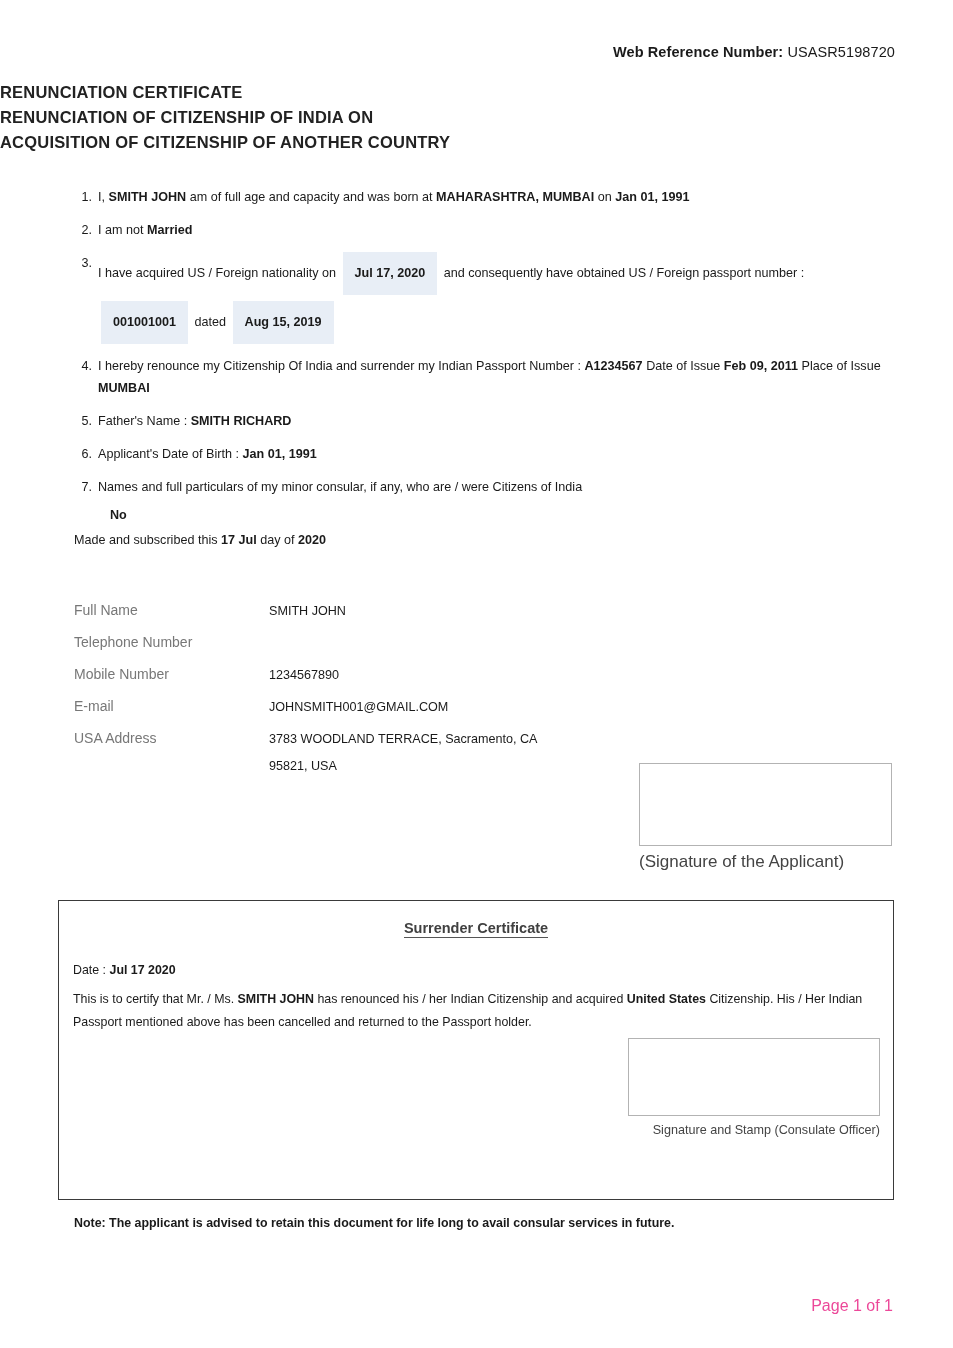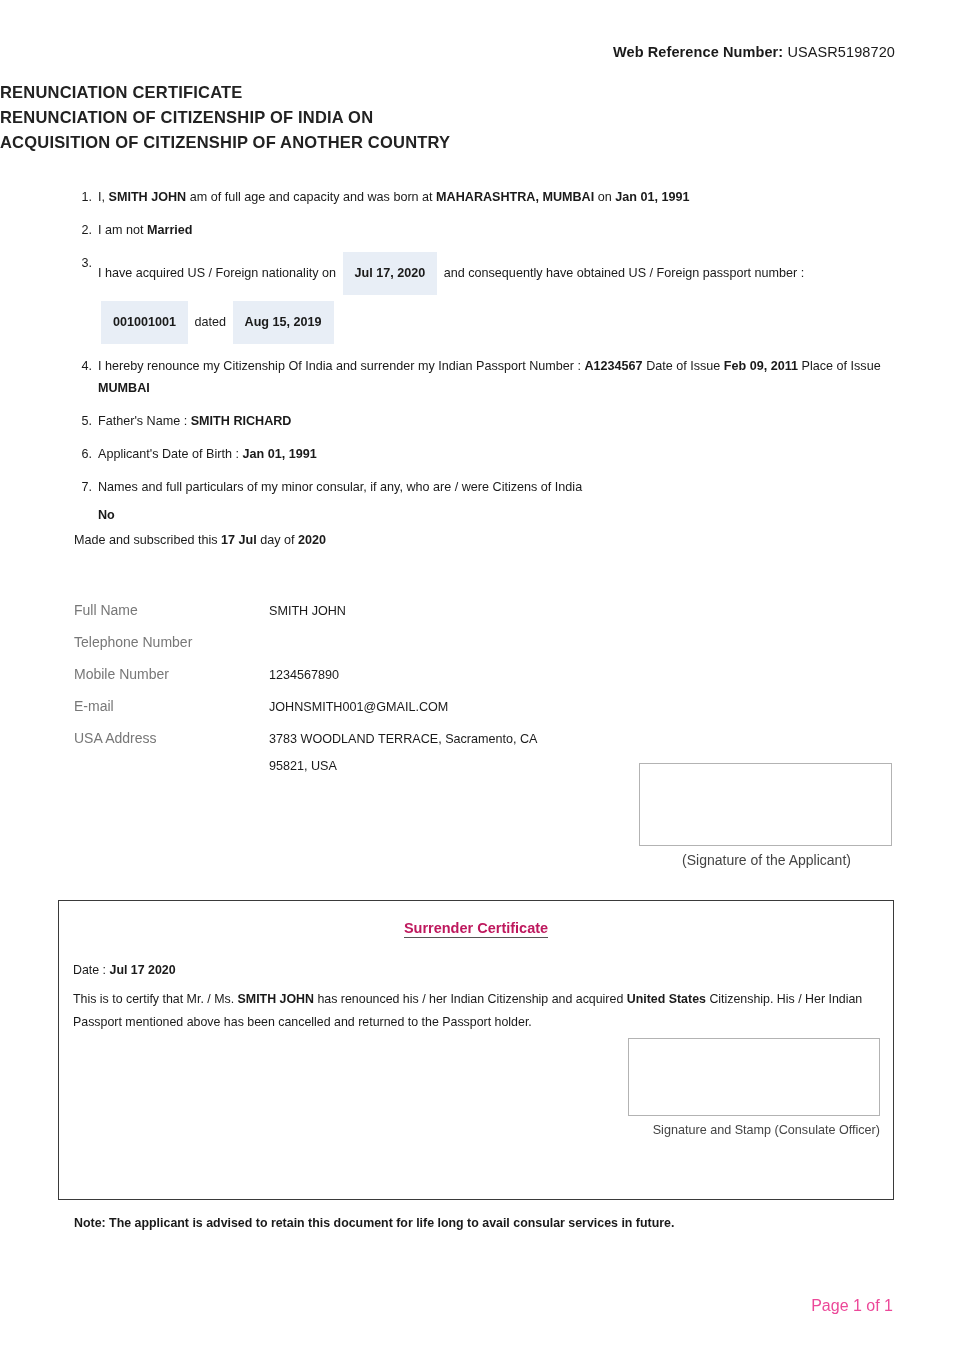--- a/index.html
+++ b/index.html
@@ -73,21 +73,21 @@
   .clause b { font-weight: bold; }
   .hl {
     background: #e8eef6;
     font-weight: bold;
     padding: 13px 12px;
     margin: 0 3px;
     display: inline-block;
     line-height: 17px;
   }
   .sub-line { display: block; margin-top: 6px; }
-  .answer { font-weight: bold; display: block; margin-top: 6px; }
+  .answer { font-weight: bold; display: block; margin-top: 6px; margin-left: 12px; }
 
   
   .declaration {
     position: absolute;
     top: 481px;
     left: 74px;
     width: 800px;
     font-size: 12.6px;
     line-height: 24px;
   }
@@ -135,42 +135,42 @@
     height: 83px;
     border: 1px solid #b3b3b3;
     box-sizing: border-box;
     background: #fff;
   }
   .sig-applicant-cap {
     position: absolute;
     left: 639px;
     top: 852px;
     width: 255px;
-    text-align: center;
-    font-size: 14px;
+    text-align: left;
+    font-size: 17px;
     color: #444;
   }
 
   
   .surrender {
     position: absolute;
     left: 58px;
     top: 900px;
     width: 836px;
     height: 300px;
     border: 1.5px solid #3a3a3a;
     box-sizing: border-box;
     background: #fff;
   }
   .surrender-title {
     margin-top: 19px;
     text-align: center;
     font-weight: bold;
     font-size: 14.5px;
-    color: #be185d;
+    color: #404040;
   }
   .surrender-title span {
     border-bottom: 1.4px solid #555;
     padding-bottom: 1px;
   }
   .surrender-body {
     margin: 23px 18px 0 14px;
     font-size: 12.4px;
     line-height: 23px;
   }

